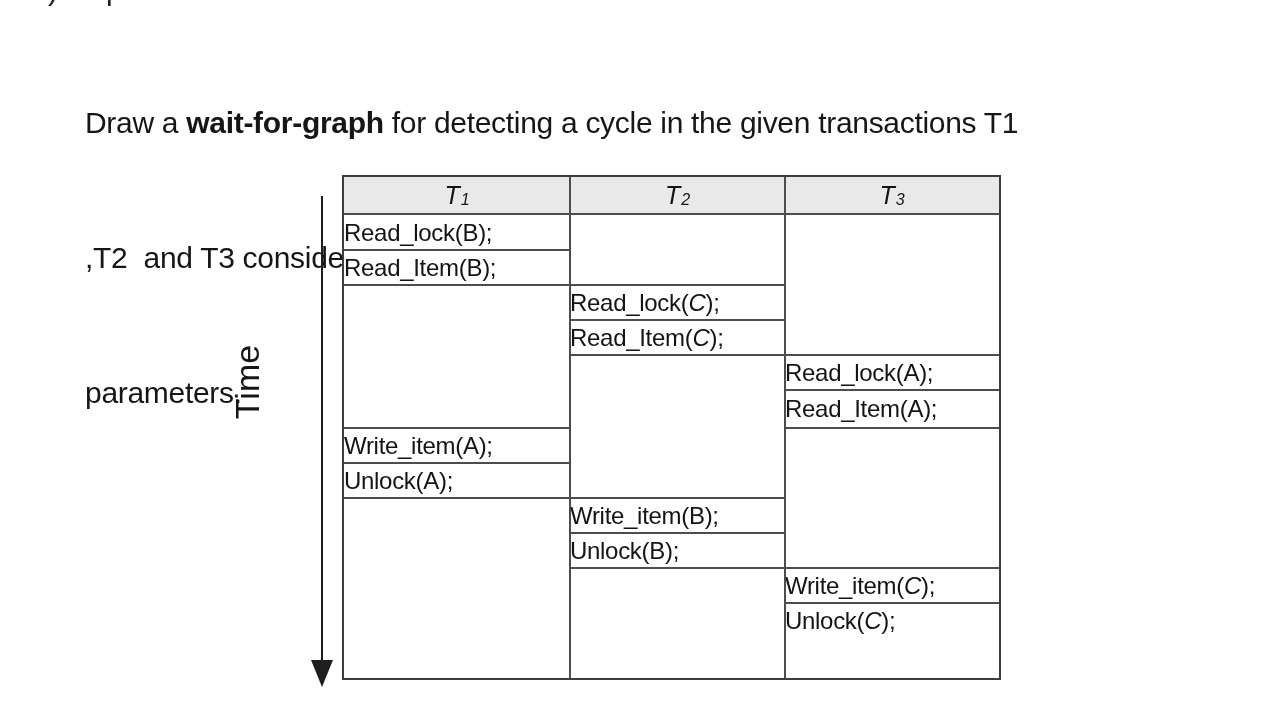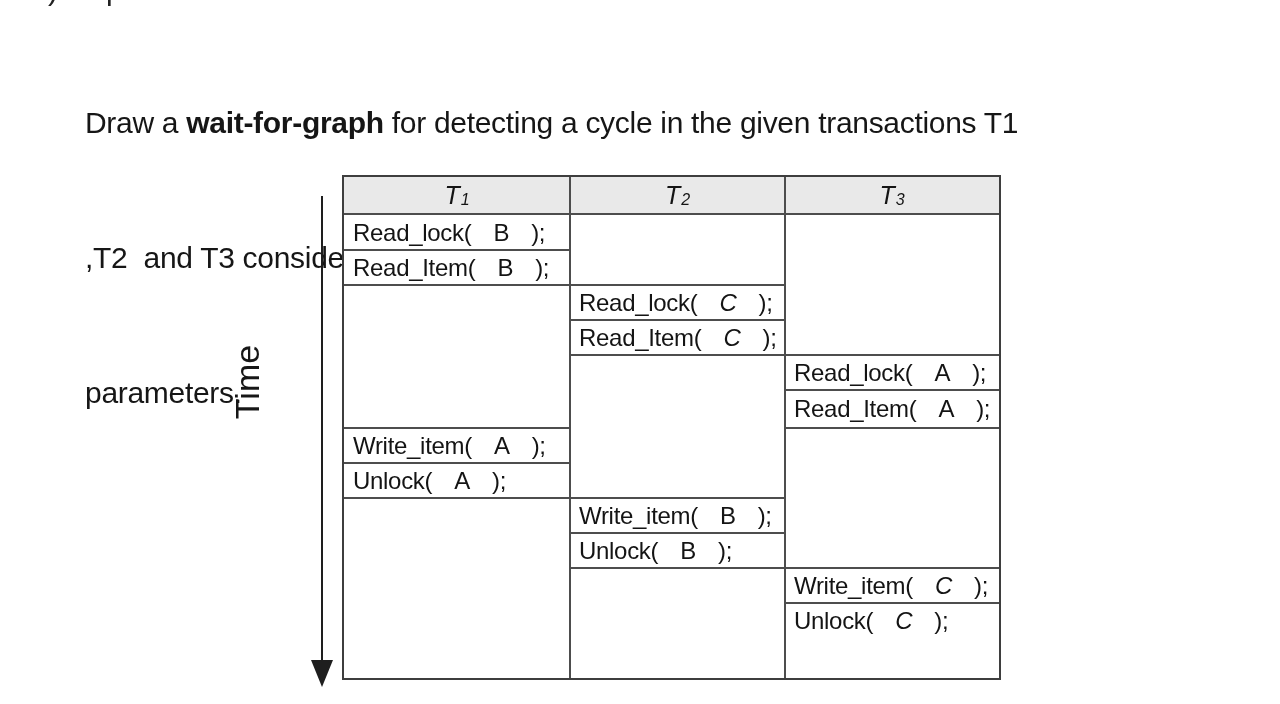--- a/index.html
+++ b/index.html
@@ -76,24 +76,22 @@
     position:absolute;top:0;bottom:0;width:2px;
     background:var(--line);z-index:3;
   }
   .grid-line{
     position:absolute;height:2px;background:var(--line);z-index:1;
   }
   .op-cell{
     position:absolute;
     box-sizing:border-box;
     display:flex;align-items:center;
-    padding-left:9px;
     font-size:24px;letter-spacing:-0.3px;color:#141414;
     white-space:pre;
-    gap:22px;
   }
   .op-cell.tall{align-items:flex-start;padding-top:4px;}
   .op-cell .item-i{font-style:italic;}
 </style>
 </head>
 <body>
 
 <div class="stage">
 
   <span class="frag f1">)</span>

